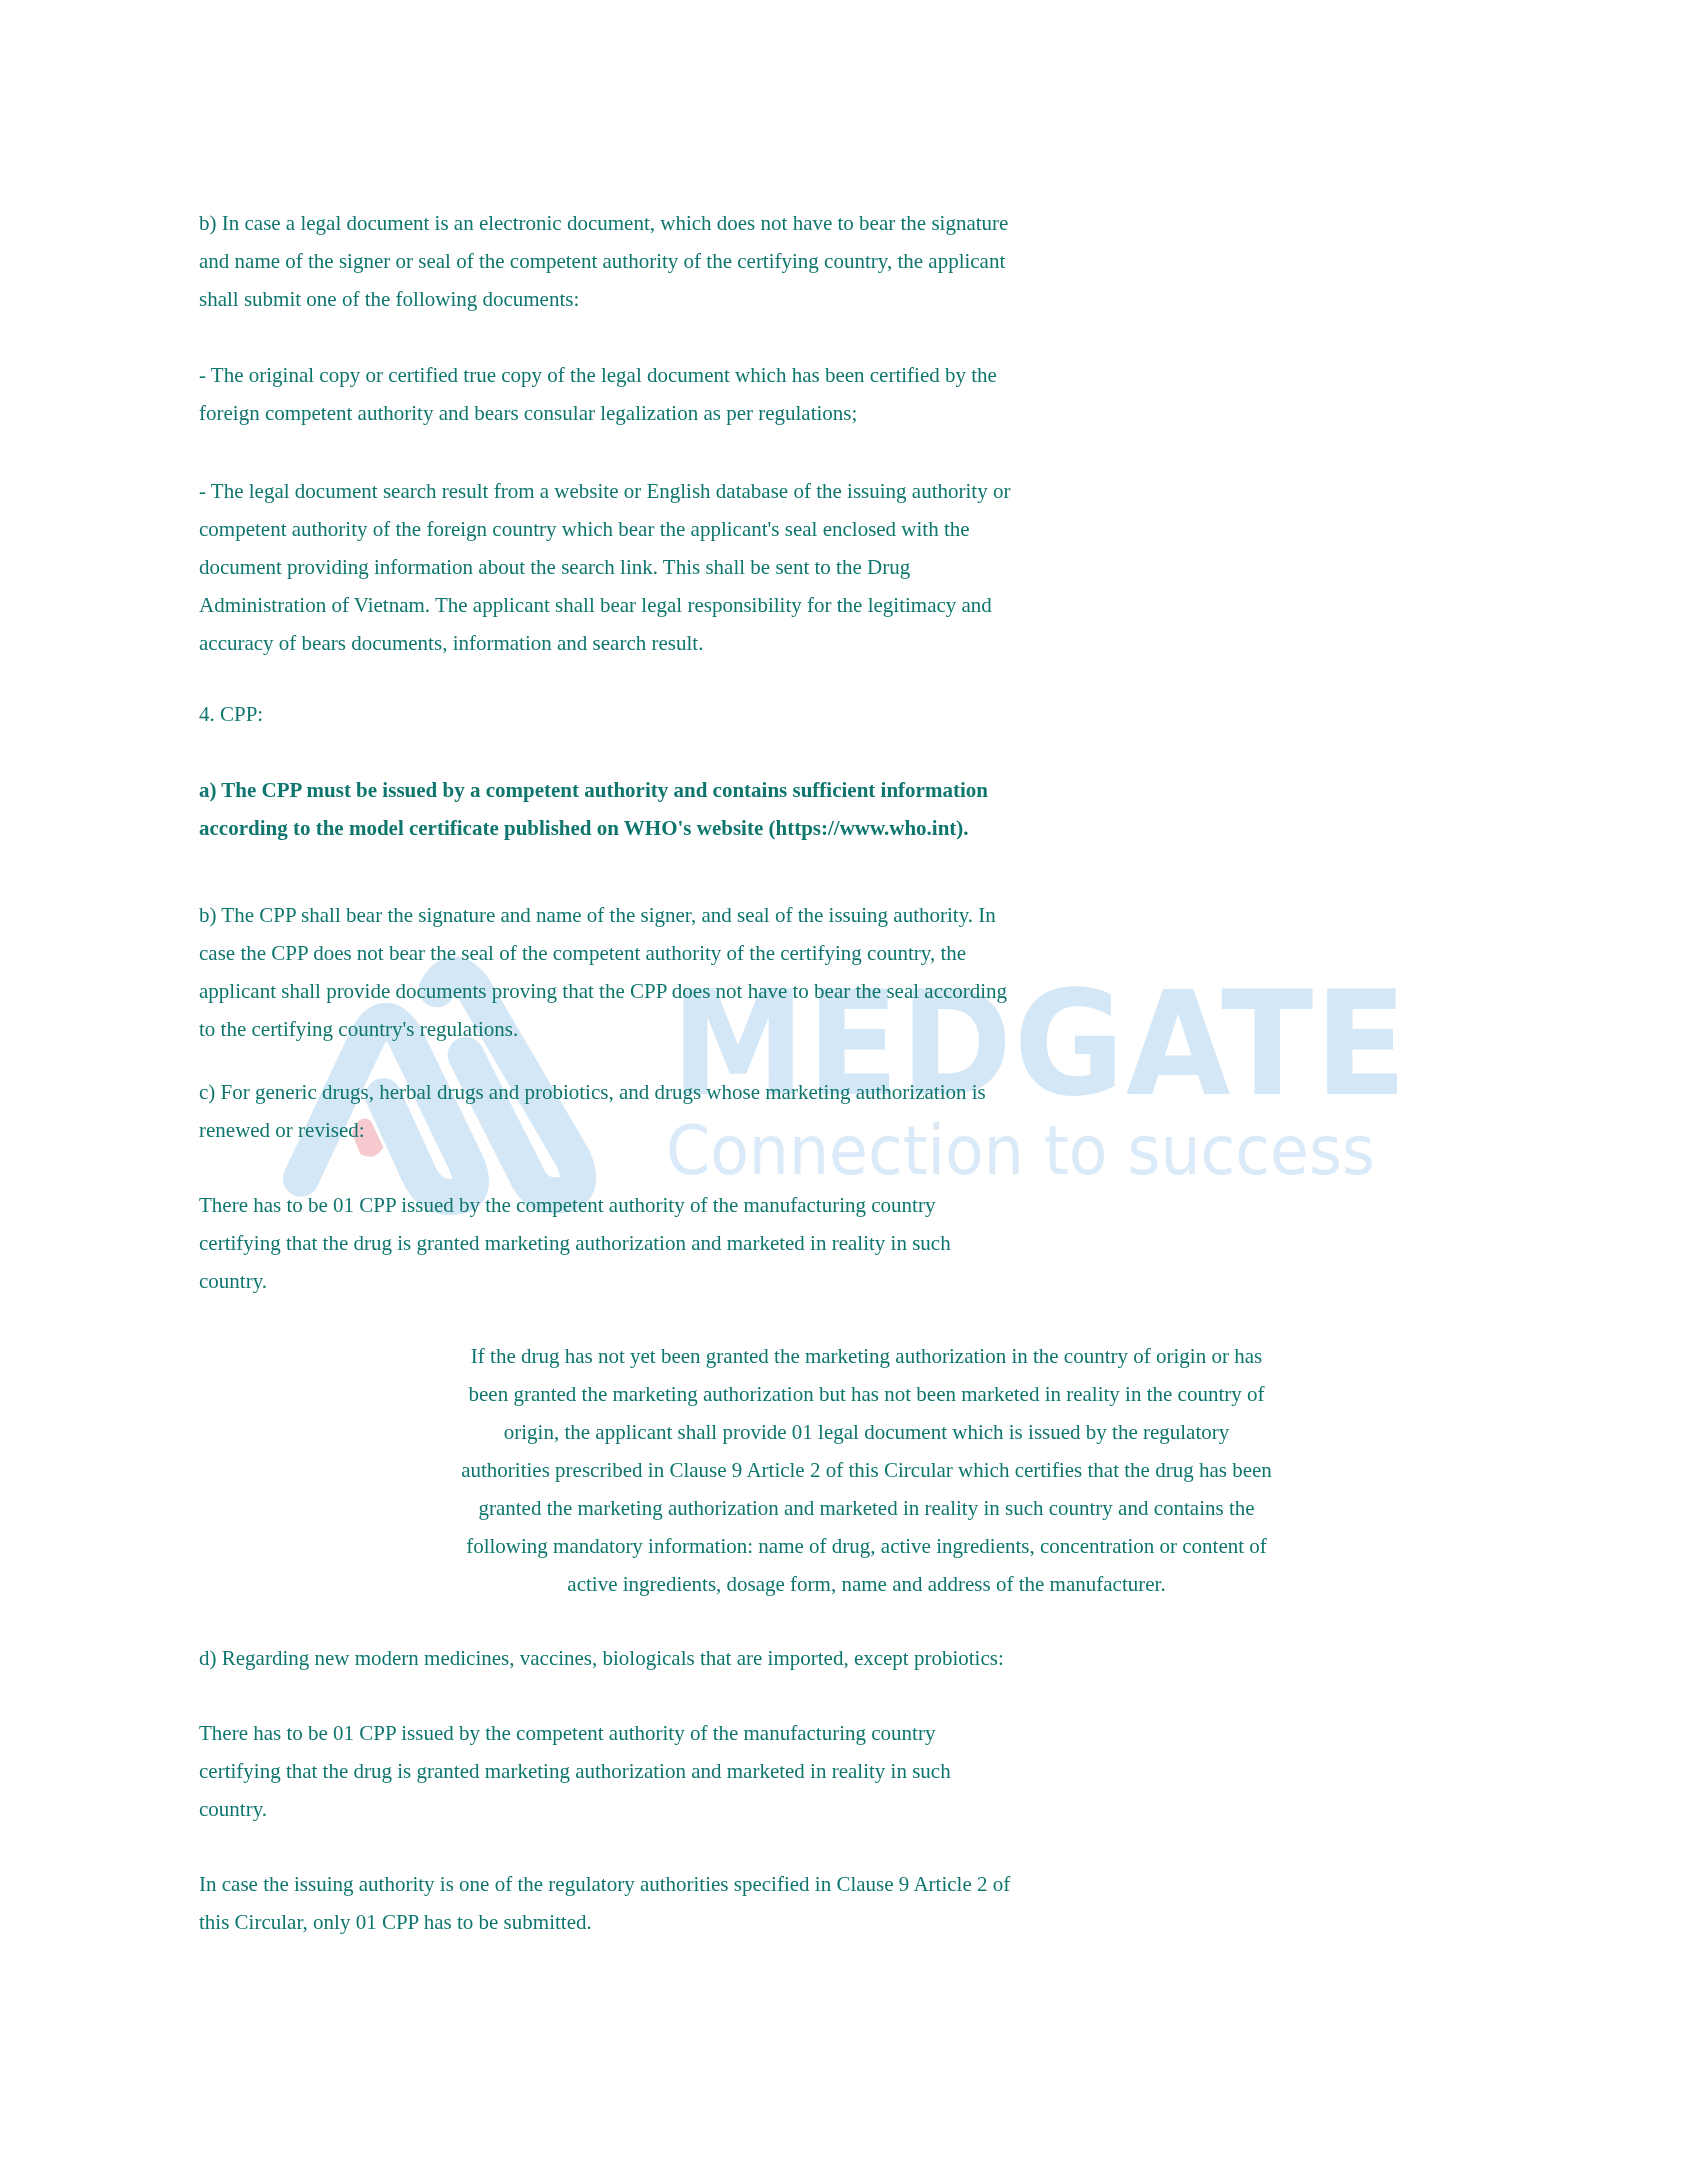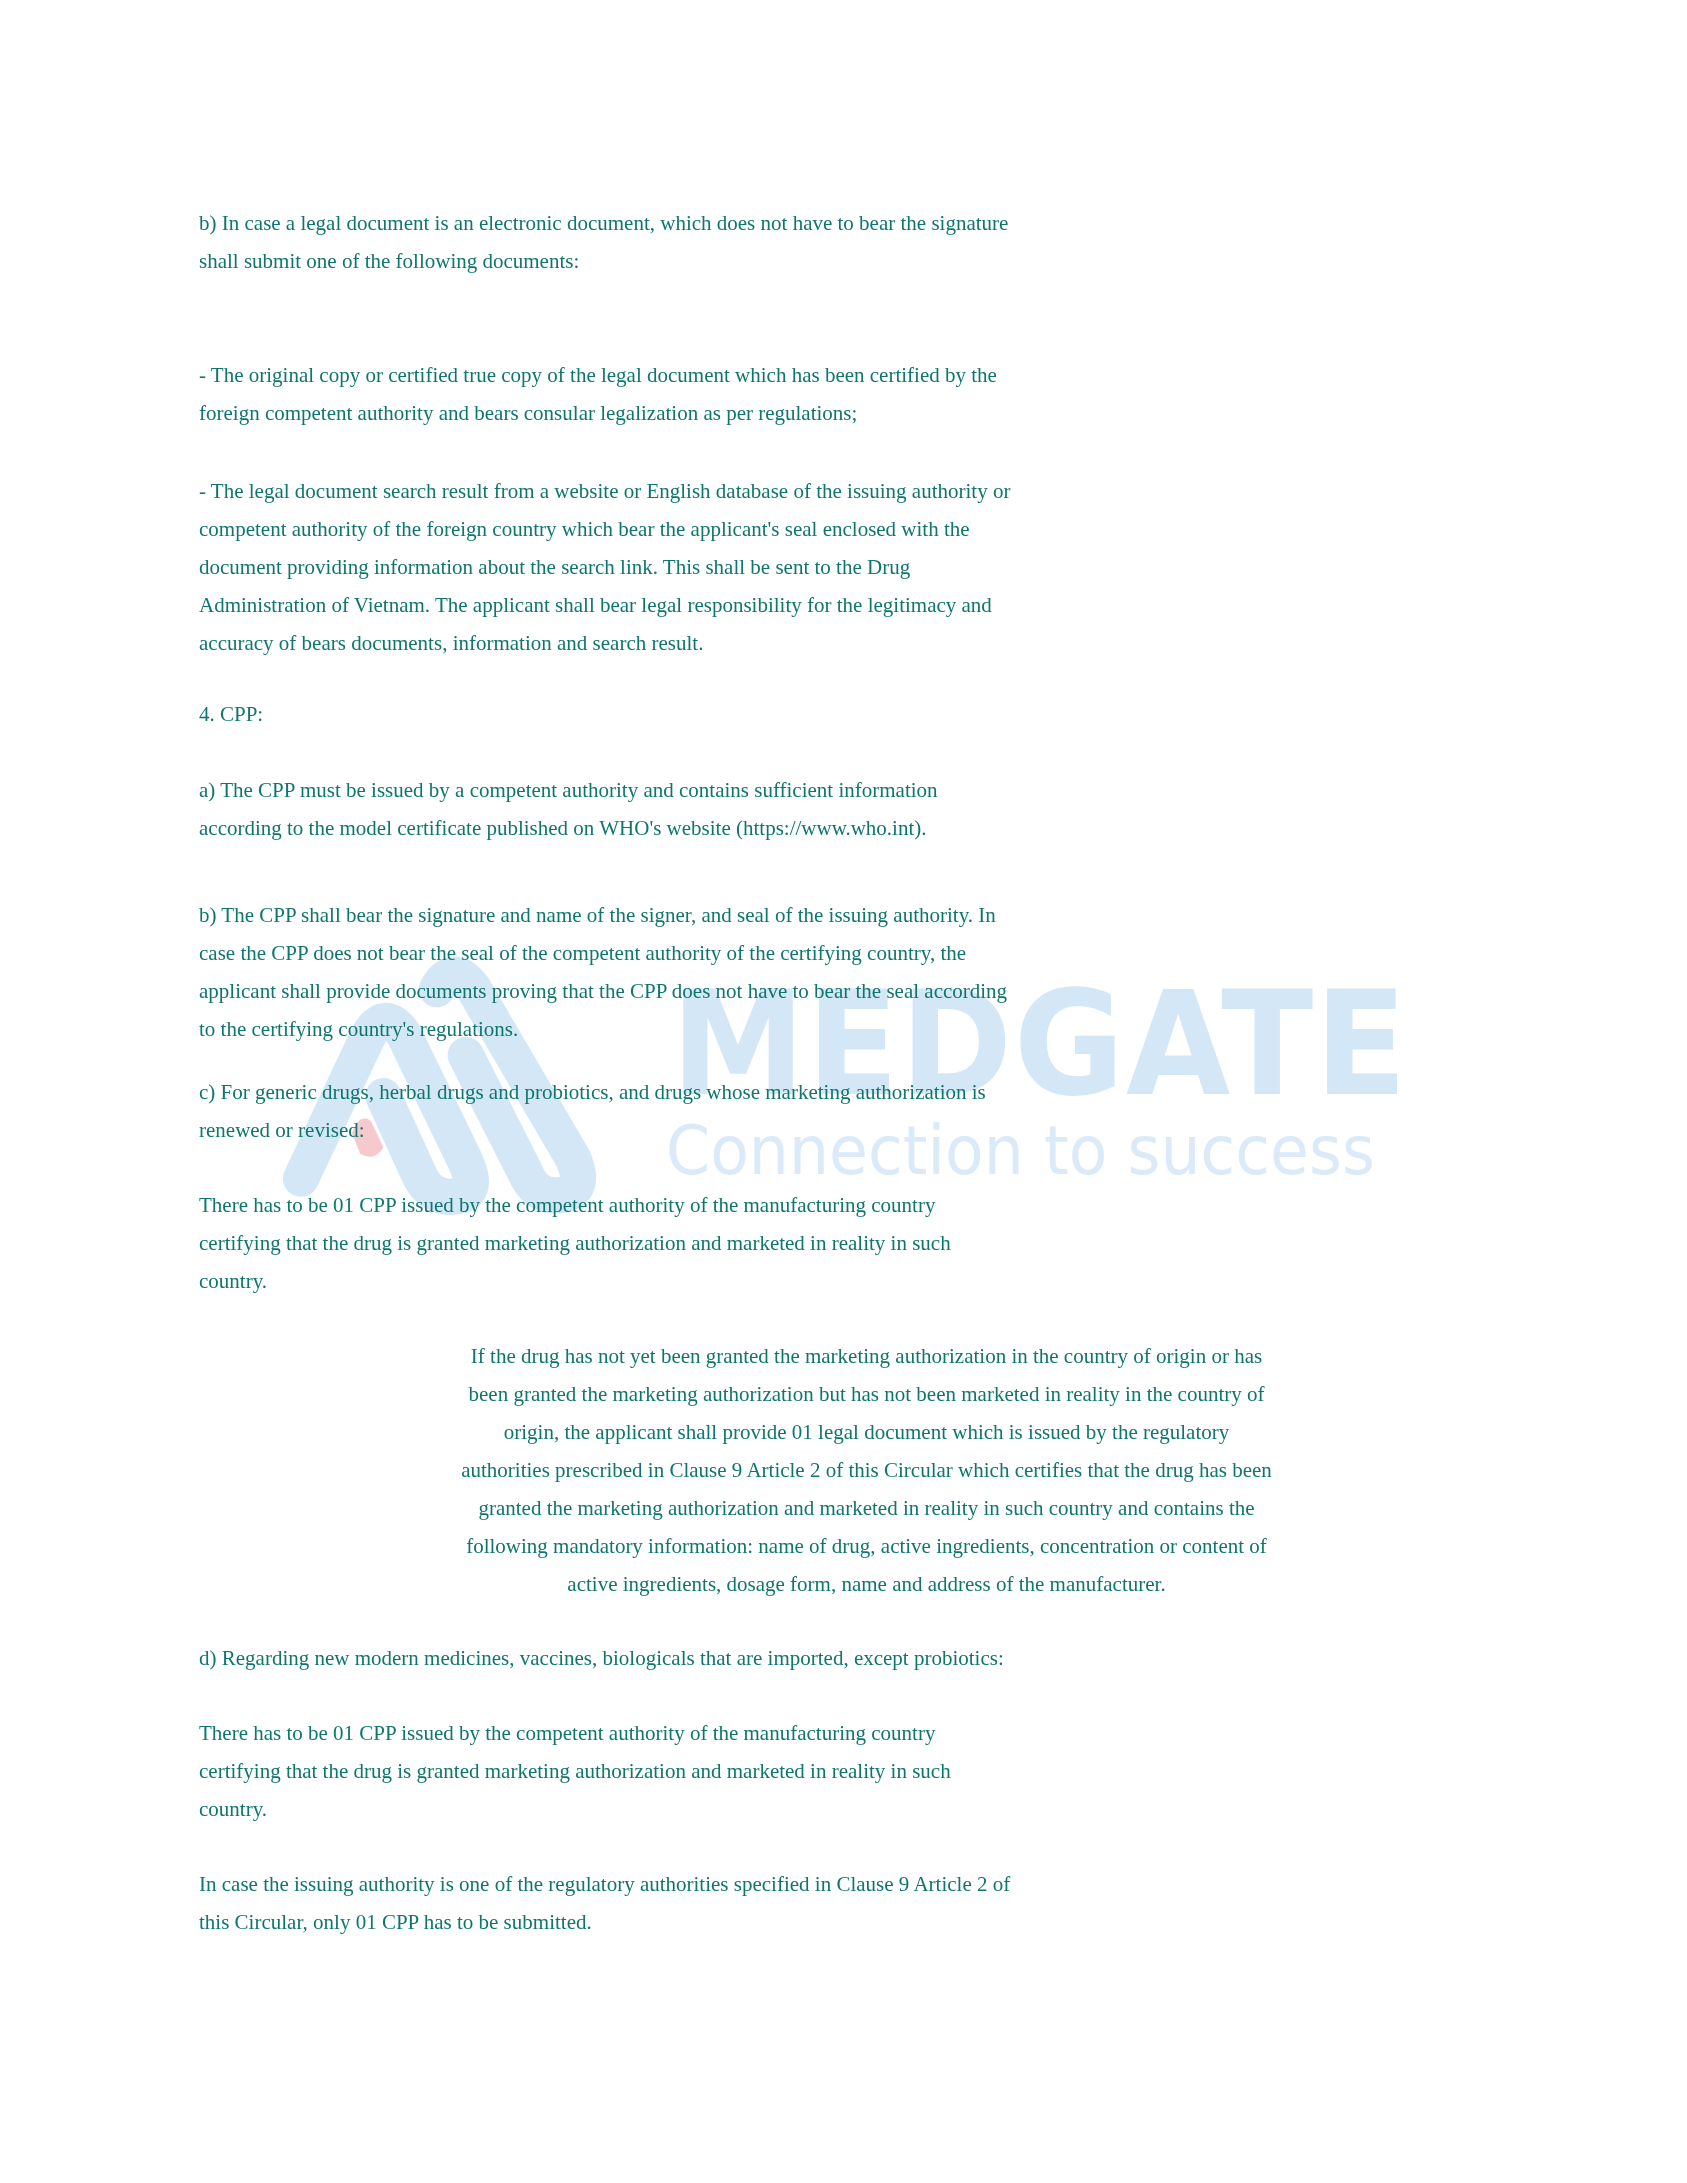--- a/index.html
+++ b/index.html
@@ -41,37 +41,38 @@
     </g>
     <path d="M102 215 Q110 190 125 200 L140 232 Q130 250 112 240 Z" fill="#f6c9cf"></path>
   </svg>
 
   <div class="wm-title">MEDGATE</div>
   <div class="wm-tagline">Connection to success</div>
 
   <div id="paras">
       <div class="para" style="top: 204px;">
         <span class="line">b) In case a legal document is an electronic document, which does not have to bear the signature</span>
+        <span class="line">and name of the signer or seal of the competent authority of the certifying country, the applicant</span>
         <span class="line">shall submit one of the following documents:</span>
       </div>
       <div class="para" style="top: 356px;">
         <span class="line">- The original copy or certified true copy of the legal document which has been certified by the</span>
         <span class="line">foreign competent authority and bears consular legalization as per regulations;</span>
       </div>
       <div class="para" style="top: 472px;">
         <span class="line">- The legal document search result from a website or English database of the issuing authority or</span>
         <span class="line">competent authority of the foreign country which bear the applicant's seal enclosed with the</span>
         <span class="line">document providing information about the search link. This shall be sent to the Drug</span>
         <span class="line">Administration of Vietnam. The applicant shall bear legal responsibility for the legitimacy and</span>
         <span class="line">accuracy of bears documents, information and search result.</span>
       </div>
       <div class="para" style="top: 695px;">
         <span class="line">4. CPP:</span>
       </div>
-      <div class="para" style="top: 771px;">
+      <div class="para" style="top: 771px; font-weight: bold;">
         <span class="line">a) The CPP must be issued by a competent authority and contains sufficient information</span>
         <span class="line">according to the model certificate published on WHO's website (https://www.who.int).</span>
       </div>
       <div class="para" style="top: 885px; margin-top: 11px;">
         <span class="line">b) The CPP shall bear the signature and name of the signer, and seal of the issuing authority. In</span>
         <span class="line">case the CPP does not bear the seal of the competent authority of the certifying country, the</span>
         <span class="line">applicant shall provide documents proving that the CPP does not have to bear the seal according</span>
         <span class="line">to the certifying country's regulations.</span>
       </div>
       <div class="para" style="top: 1073px;">

